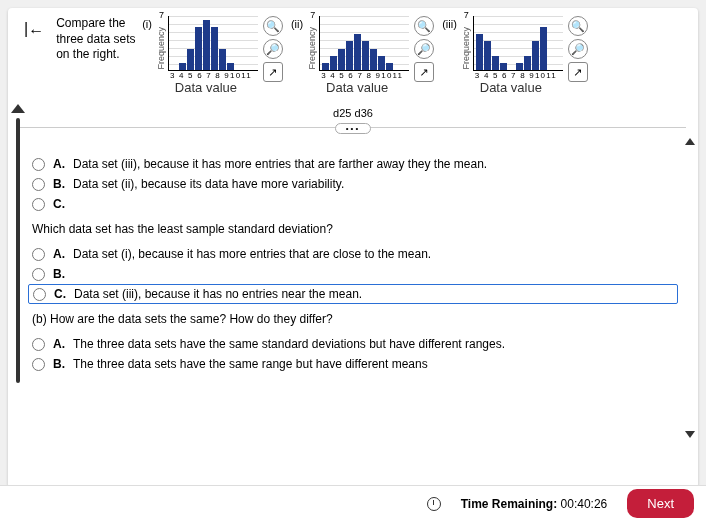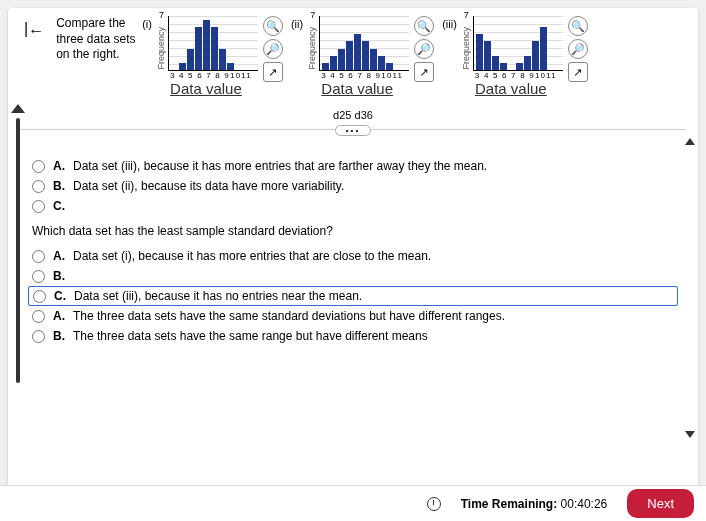--- a/index.html
+++ b/index.html
@@ -11,21 +11,21 @@
   .charts-row { display: flex; gap: 8px; flex: 1; }
   .chart-block { display: flex; align-items: flex-start; gap: 2px; }
   .chart-label { font-size: 11px; padding-top: 2px; }
   .chart-wrap { display: flex; flex-direction: column; align-items: center; }
   .chart-area { display: flex; align-items: flex-end; }
   .ylabel { writing-mode: vertical-rl; transform: rotate(180deg); font-size: 9px; color: #555; align-self: center; padding: 0 2px; }
   .mini-chart { border-left: 1.5px solid #000; border-bottom: 1.5px solid #000; width: 90px; height: 55px; display: flex; align-items: flex-end; gap: 1px; padding: 0 2px; position: relative; background-image: linear-gradient(#ddd 1px, transparent 1px); background-size: 100% 8px; }
   .bar { width: 7px; background: #1e3a8a; }
   .ytick { position: absolute; left: -10px; top: -6px; font-size: 9px; }
   .xticks { font-size: 8px; letter-spacing: 1.2px; padding-left: 2px; }
-  .xlabel { font-size: 15px; color: #333; text-decoration: underline; }
+  .xlabel { font-size: 13px; color: #333; }
   .chart-tools { display: flex; flex-direction: column; gap: 3px; margin-left: 3px; }
   .tool-btn { width: 20px; height: 20px; border: 1px solid #888; border-radius: 50%; display: flex; align-items: center; justify-content: center; font-size: 11px; cursor: pointer; background: #fff; }
   .tool-btn.sq { border-radius: 3px; }
   .helper-text { text-align: center; font-size: 11px; padding: 4px; }
   .divider-ellipsis { text-align: center; border-top: 1px solid #ccc; margin: 4px 12px; position: relative; }
   .divider-ellipsis span { background: #fff; border: 1px solid #aaa; border-radius: 10px; padding: 0 10px; font-size: 8px; letter-spacing: 2px; position: relative; top: -8px; cursor: pointer; }
   .content { padding: 8px 24px; overflow-y: auto; height: 310px; }
   .option-row { display: flex; align-items: center; gap: 8px; padding: 3px 0; }
   .option-row input[type=radio] { width: 13px; height: 13px; }
   .option-row .lbl { font-weight: bold; }
@@ -180,20 +180,21 @@
     <div class="option-row">
       <input type="radio" name="q2" style="">
       <span class="lbl">B.</span>
     </div>
     <div class="option-row selected-c">
       <input type="radio" name="q2" style="">
       <span class="lbl">C.</span>
       <span>Data set (iii), because it has no entries near the mean.</span>
     </div>
 
+    <div class="question">(b) How are the data sets the same? How do they differ?</div>
 
     <div class="option-row">
       <input type="radio" name="q3" style="">
       <span class="lbl">A.</span>
       <span>The three data sets have the same standard deviations but have different ranges.</span>
     </div>
     <div class="option-row">
       <input type="radio" name="q3" style="">
       <span class="lbl">B.</span>
       <span>The three data sets have the same range but have different means</span>

